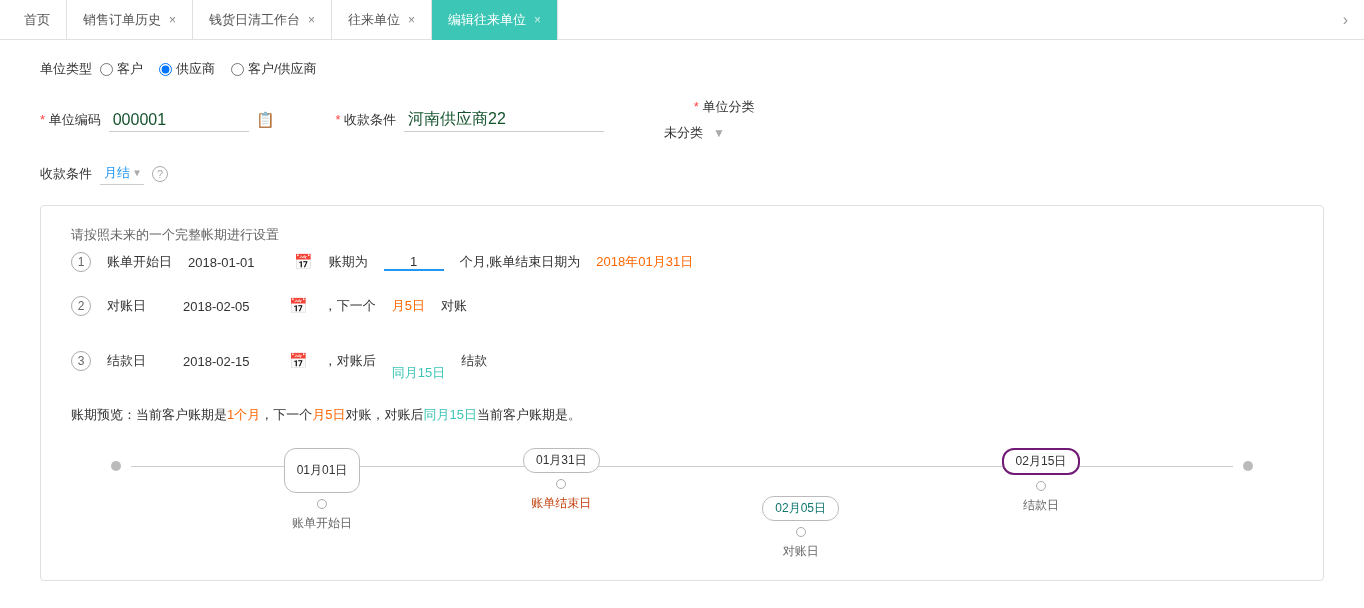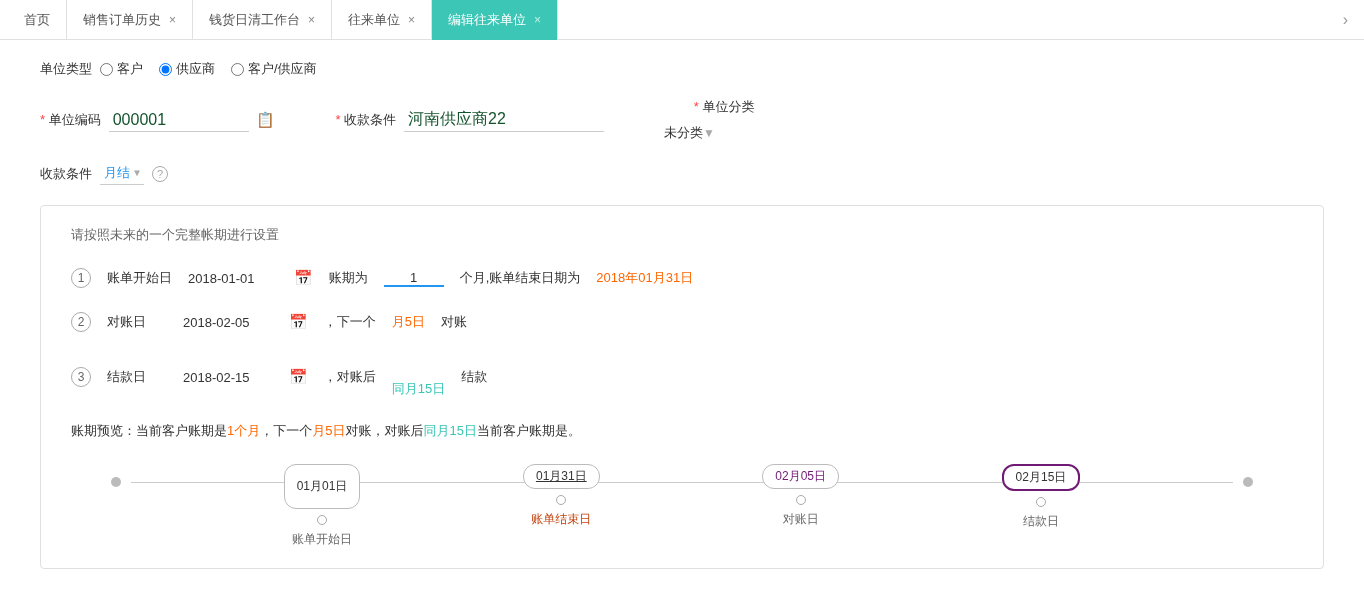--- a/index.html
+++ b/index.html
@@ -103,21 +103,21 @@
       padding: 2px 4px;
       cursor: pointer;
     }
     .select-field span { color: #2196f3; font-size: 13px; font-family: Liberation Mono, monospace; }
     .select-field .arrow { color: #aaa; font-size: 10px; }
 
     
     .category-select {
       display: flex;
       align-items: center;
-      gap: 0;
+      gap: 10px;
       min-width: 120px;
     }
     .category-select span { color: #333; font-size: 13px; }
 
     
     .help-icon {
       width: 16px; height: 16px;
       border: 1px solid #aaa;
       border-radius: 50%;
       display: inline-flex;
@@ -131,21 +131,21 @@
     
     .settings-card {
       border: 1px solid #e0e0e0;
       border-radius: 4px;
       padding: 20px 30px;
       margin-bottom: 20px;
     }
     .settings-title {
       font-size: 13px;
       color: #666;
-      margin-bottom: 24px;
+      margin-bottom: 8px;
     }
 
     
     .setting-row {
       display: flex;
       align-items: center;
       margin-bottom: 24px;
       gap: 16px;
     }
     .row-num {
@@ -326,27 +326,27 @@
           <div style="width:10px;height:10px;border-radius:50%;background:#bbb;"></div>
         </div>
 
         <div style="display:flex; flex-direction:column; align-items:center; gap:6px;">
           <div style="border:1px solid #bbb;border-radius:12px;padding:13px 12px;font-size:12px;background:#fff;color:#333;">01月01日</div>
           <div style="width:10px;height:10px;border-radius:50%;background:#fff;border:1px solid #aaa;"></div>
           <div style="font-size:12px;color:#666;">账单开始日</div>
         </div>
 
         <div style="display:flex; flex-direction:column; align-items:center; gap:6px;">
-          <div style="border:1px solid #bbb;border-radius:12px;padding:3px 12px;font-size:12px;background:#fff;color:#333;text-decoration:underline;">01月31日</div>
+          <div style="border:1px solid #bbb;border-radius:12px;padding:3px 12px;font-size:12px;background:#fff;color:#333;">01月31日</div>
           <div style="width:10px;height:10px;border-radius:50%;background:#fff;border:1px solid #aaa;"></div>
           <div style="font-size:12px;color:#c2410c;">账单结束日</div>
         </div>
 
         <div style="display:flex; flex-direction:column; align-items:center; gap:6px;">
-          <div style="border:1px solid #bbb;border-radius:12px;padding:3px 12px;font-size:12px;background:#fff;color:#701a75;">02月05日</div>
+          <div style="border:1px solid #bbb;border-radius:12px;padding:3px 12px;font-size:12px;background:#fff;color:#0f766e;margin-top:48px;">02月05日</div>
           <div style="width:10px;height:10px;border-radius:50%;background:#fff;border:1px solid #aaa;"></div>
           <div style="font-size:12px;color:#666;">对账日</div>
         </div>
 
         <div style="display:flex; flex-direction:column; align-items:center; gap:6px;">
           <div style="border:2px solid #701a75;border-radius:12px;padding:3px 12px;font-size:12px;background:#fff;color:#333;">02月15日</div>
           <div style="width:10px;height:10px;border-radius:50%;background:#fff;border:1px solid #aaa;"></div>
           <div style="font-size:12px;color:#666;">结款日</div>
         </div>
 

